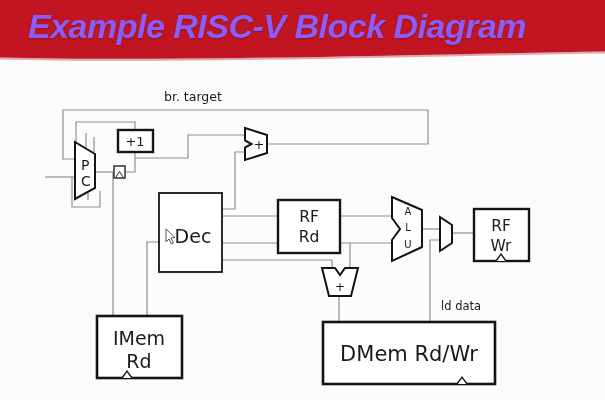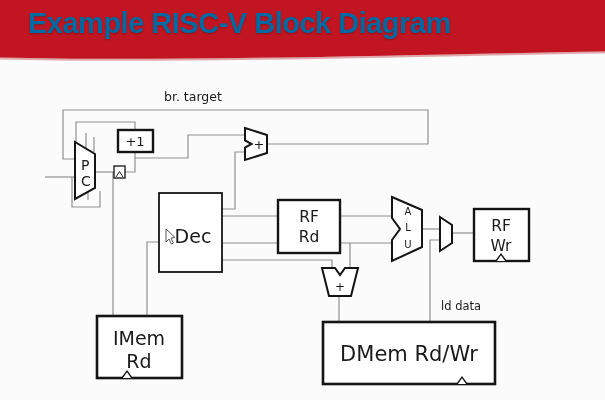--- a/index.html
+++ b/index.html
@@ -4,25 +4,26 @@
 <style>
   html,body{margin:0;padding:0;}
   body{
     width:605px;height:400px;position:relative;overflow:hidden;
     background:#fbfbfb;
     font-family:"DejaVu Sans","Liberation Sans",sans-serif;
   }
   .banner{position:absolute;top:0;left:0;width:605px;height:70px;}
   .banner-title{
     position:absolute;top:7px;left:28px;
-    color:#0369a1;font-size:29px;font-weight:700;
+    color:#8b5cf6;font-size:34px;font-weight:700;
     font-family:"Liberation Sans","DejaVu Sans",sans-serif;
     letter-spacing:-0.5px;
     text-shadow:0 1px 2px rgba(0,0,0,0.25);
     white-space:nowrap;
+    font-style:italic;
   }
   .diagram{position:absolute;top:0;left:0;width:605px;height:400px;}
   svg text{fill:#1a1a1a;}
   .blocklabel{font-family:"DejaVu Sans",sans-serif;}
 </style>
 </head>
 <body>
 
 <div class="banner">
   <svg width="605" height="70" viewBox="0 0 605 70">

